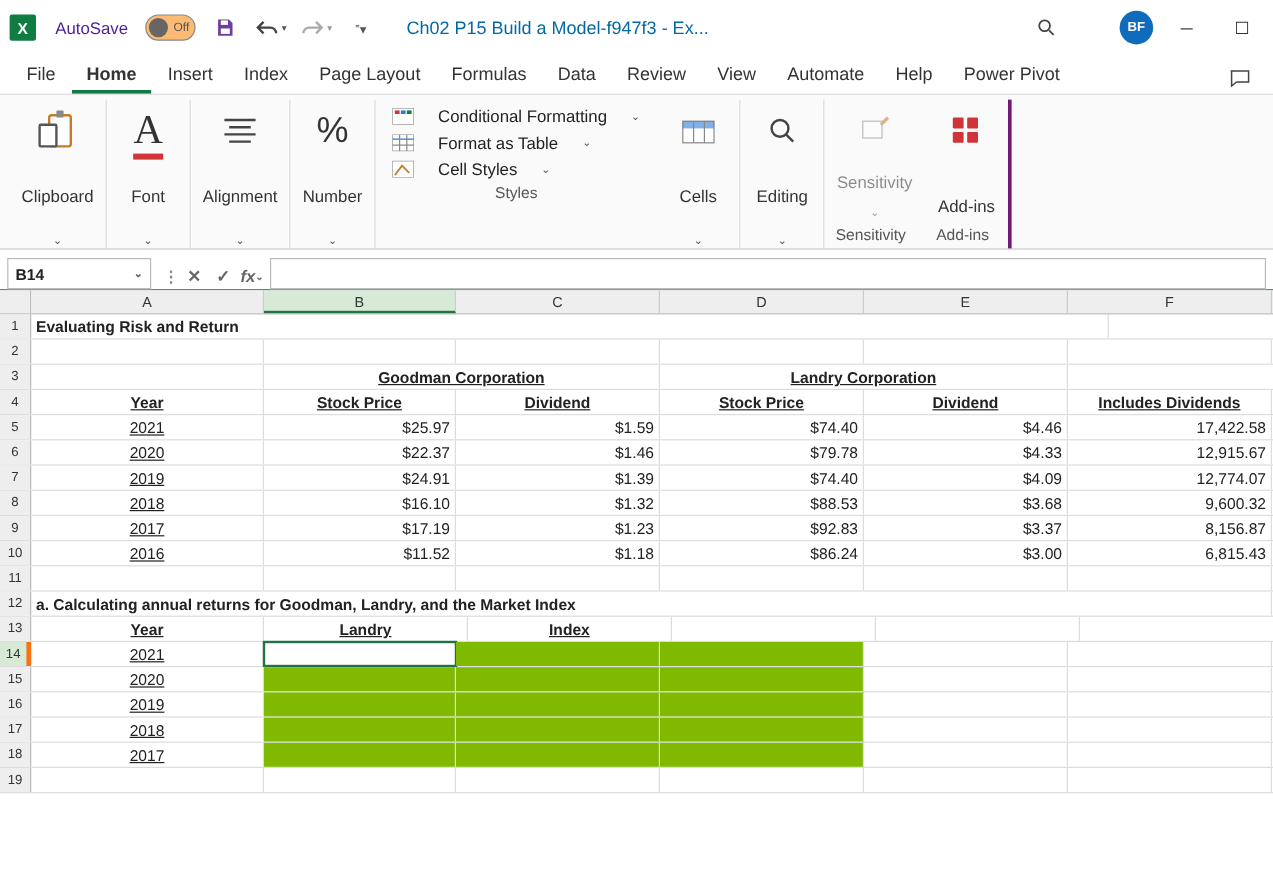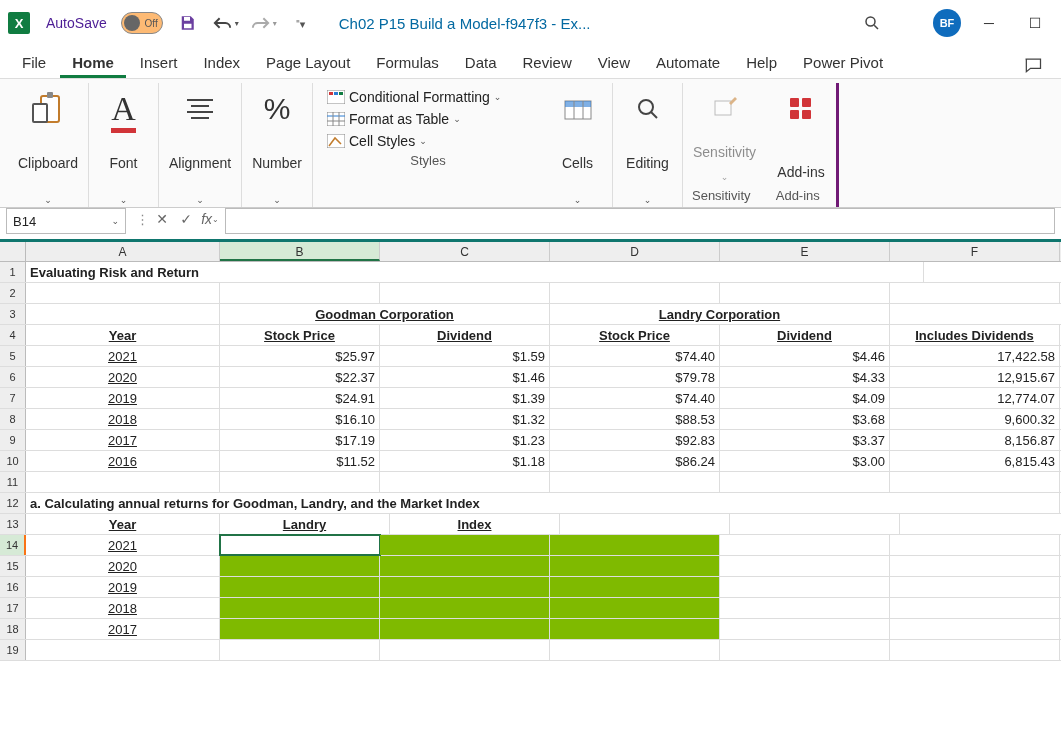--- a/index.html
+++ b/index.html
@@ -26,41 +26,41 @@
   .tabs .commentic { margin-left: auto; padding: 4px 8px; }
   
   
   .ribbon { display: flex; align-items: stretch; height: 130px; border-top: 1px solid #ddd; border-bottom: 1px solid #ccc; padding: 4px 0 0 8px; gap: 0; background: #fafafa; }
   .rgroup { display: flex; flex-direction: column; align-items: center; justify-content: space-between; padding: 4px 10px 2px 10px; min-width: 70px; }
   .rgroup.sep { border-right: 1px solid #ddd; }
   .rgroup .gicon { height: 44px; display: flex; align-items: center; justify-content: center; font-size: 30px; color: #333; }
   .rgroup .glabel { font-size: 14px; color: #333; text-align: center; padding-bottom: 2px;}
   .rgroup .chev { font-size: 9px; color: #555; margin-top: -2px;}
   .styles-col { display: flex; flex-direction: column; gap: 6px; padding: 6px 14px 0 14px; min-width: 230px; }
-  .styles-col .srow { display: flex; align-items: center; gap: 4px; font-size: 14px; }
+  .styles-col .srow { display: flex; align-items: center; gap: 20px; font-size: 14px; }
   .styles-col .sicon { width: 18px; height: 14px; }
   .styles-label { text-align: center; font-size: 13px; color: #555; padding: 4px 0;}
   
   
-  .fbar { display: flex; align-items: flex-start; height: 34px; border-bottom: 3px solid #0f766e; }
+  .fbar { display: flex; align-items: flex-end; height: 34px; border-bottom: 1px solid #0f766e; font-weight: bold; }
   .namebox { width: 120px; height: 26px; border: 1px solid #bbb; margin: 0 6px; display: flex; align-items: center; padding: 0 6px; font-size: 13px; background: #fff; }
   .namebox .nbchev { font-size: 9px; color: #555; margin-left: auto; }
   .fbar .fbtns { display: flex; gap: 2px; margin-left: 4px; align-items: center;}
   .fbar .fbtn { width: 22px; height: 22px; display: flex; align-items: center; justify-content: center; color: #666; font-size: 14px;}
   .fxinput { flex: 1; height: 26px; border: 1px solid #bbb; margin: 0 6px 0 4px; background: #fff; }
   
   
   .grid { position: relative; }
   .colheads { display: flex; height: 20px; background: #eee; border-bottom: 1px solid #bbb; font-size: 12px; color: #333;}
   .colheads .rowheadspace { width: 26px; border-right: 1px solid #bbb; background: #eee;}
   .colhead { border-right: 1px solid #ccc; text-align: center; line-height: 20px; background: #eee;}
   .colhead.sel { background: #d6ead6; border-bottom: 2px solid #217346; }
   .row { display: flex; height: 21px; border-bottom: 1px solid #ddd; }
   .rowhead { width: 26px; text-align: center; font-size: 11px; color: #333; background: #eee; border-right: 1px solid #bbb; line-height: 21px;}
-  .rowhead.sel { background: #d6ead6; border-right: 2px solid #f97316; }
+  .rowhead.sel { background: #d6ead6; border-right: 4px solid #f97316; }
   .cell { border-right: 1px solid #ddd; padding: 0 4px; line-height: 21px; font-size: 13px; overflow: hidden; white-space: nowrap;}
   .cA { width: 194px; }
   .cB { width: 160px; }
   .cC { width: 170px; }
   .cD { width: 170px; }
   .cE { width: 170px; }
   .cF { width: 170px; }
   .bold { font-weight: 700; }
   .center { text-align: center; text-decoration: underline; }
   .right { text-align: right; }

